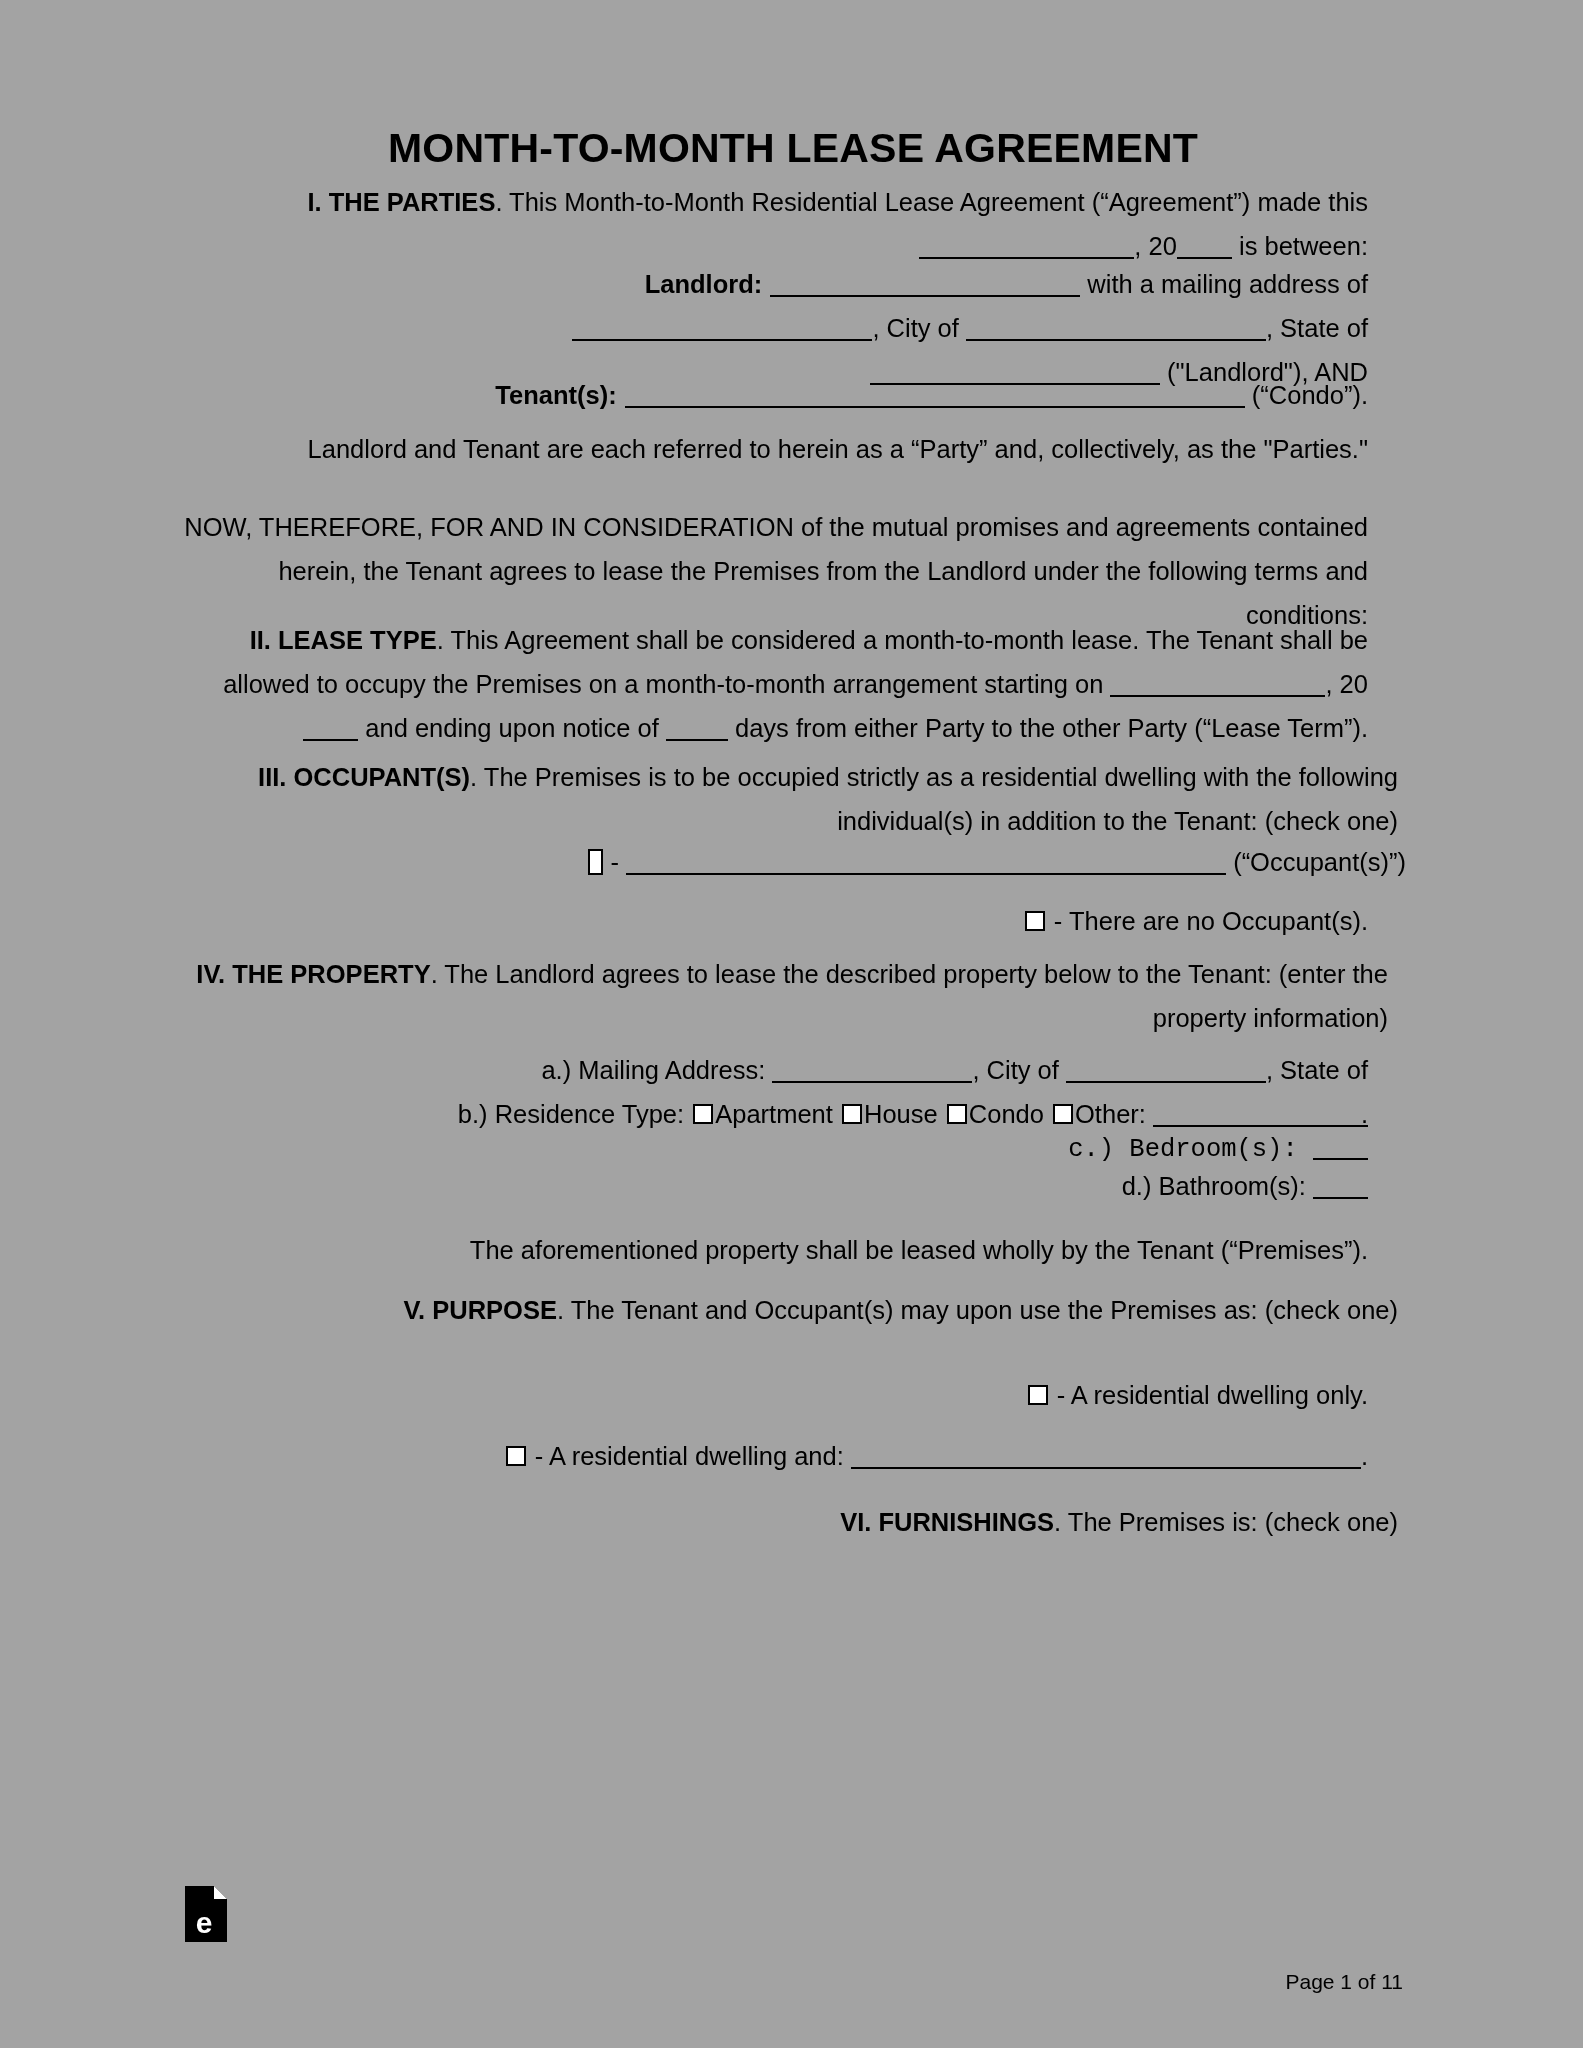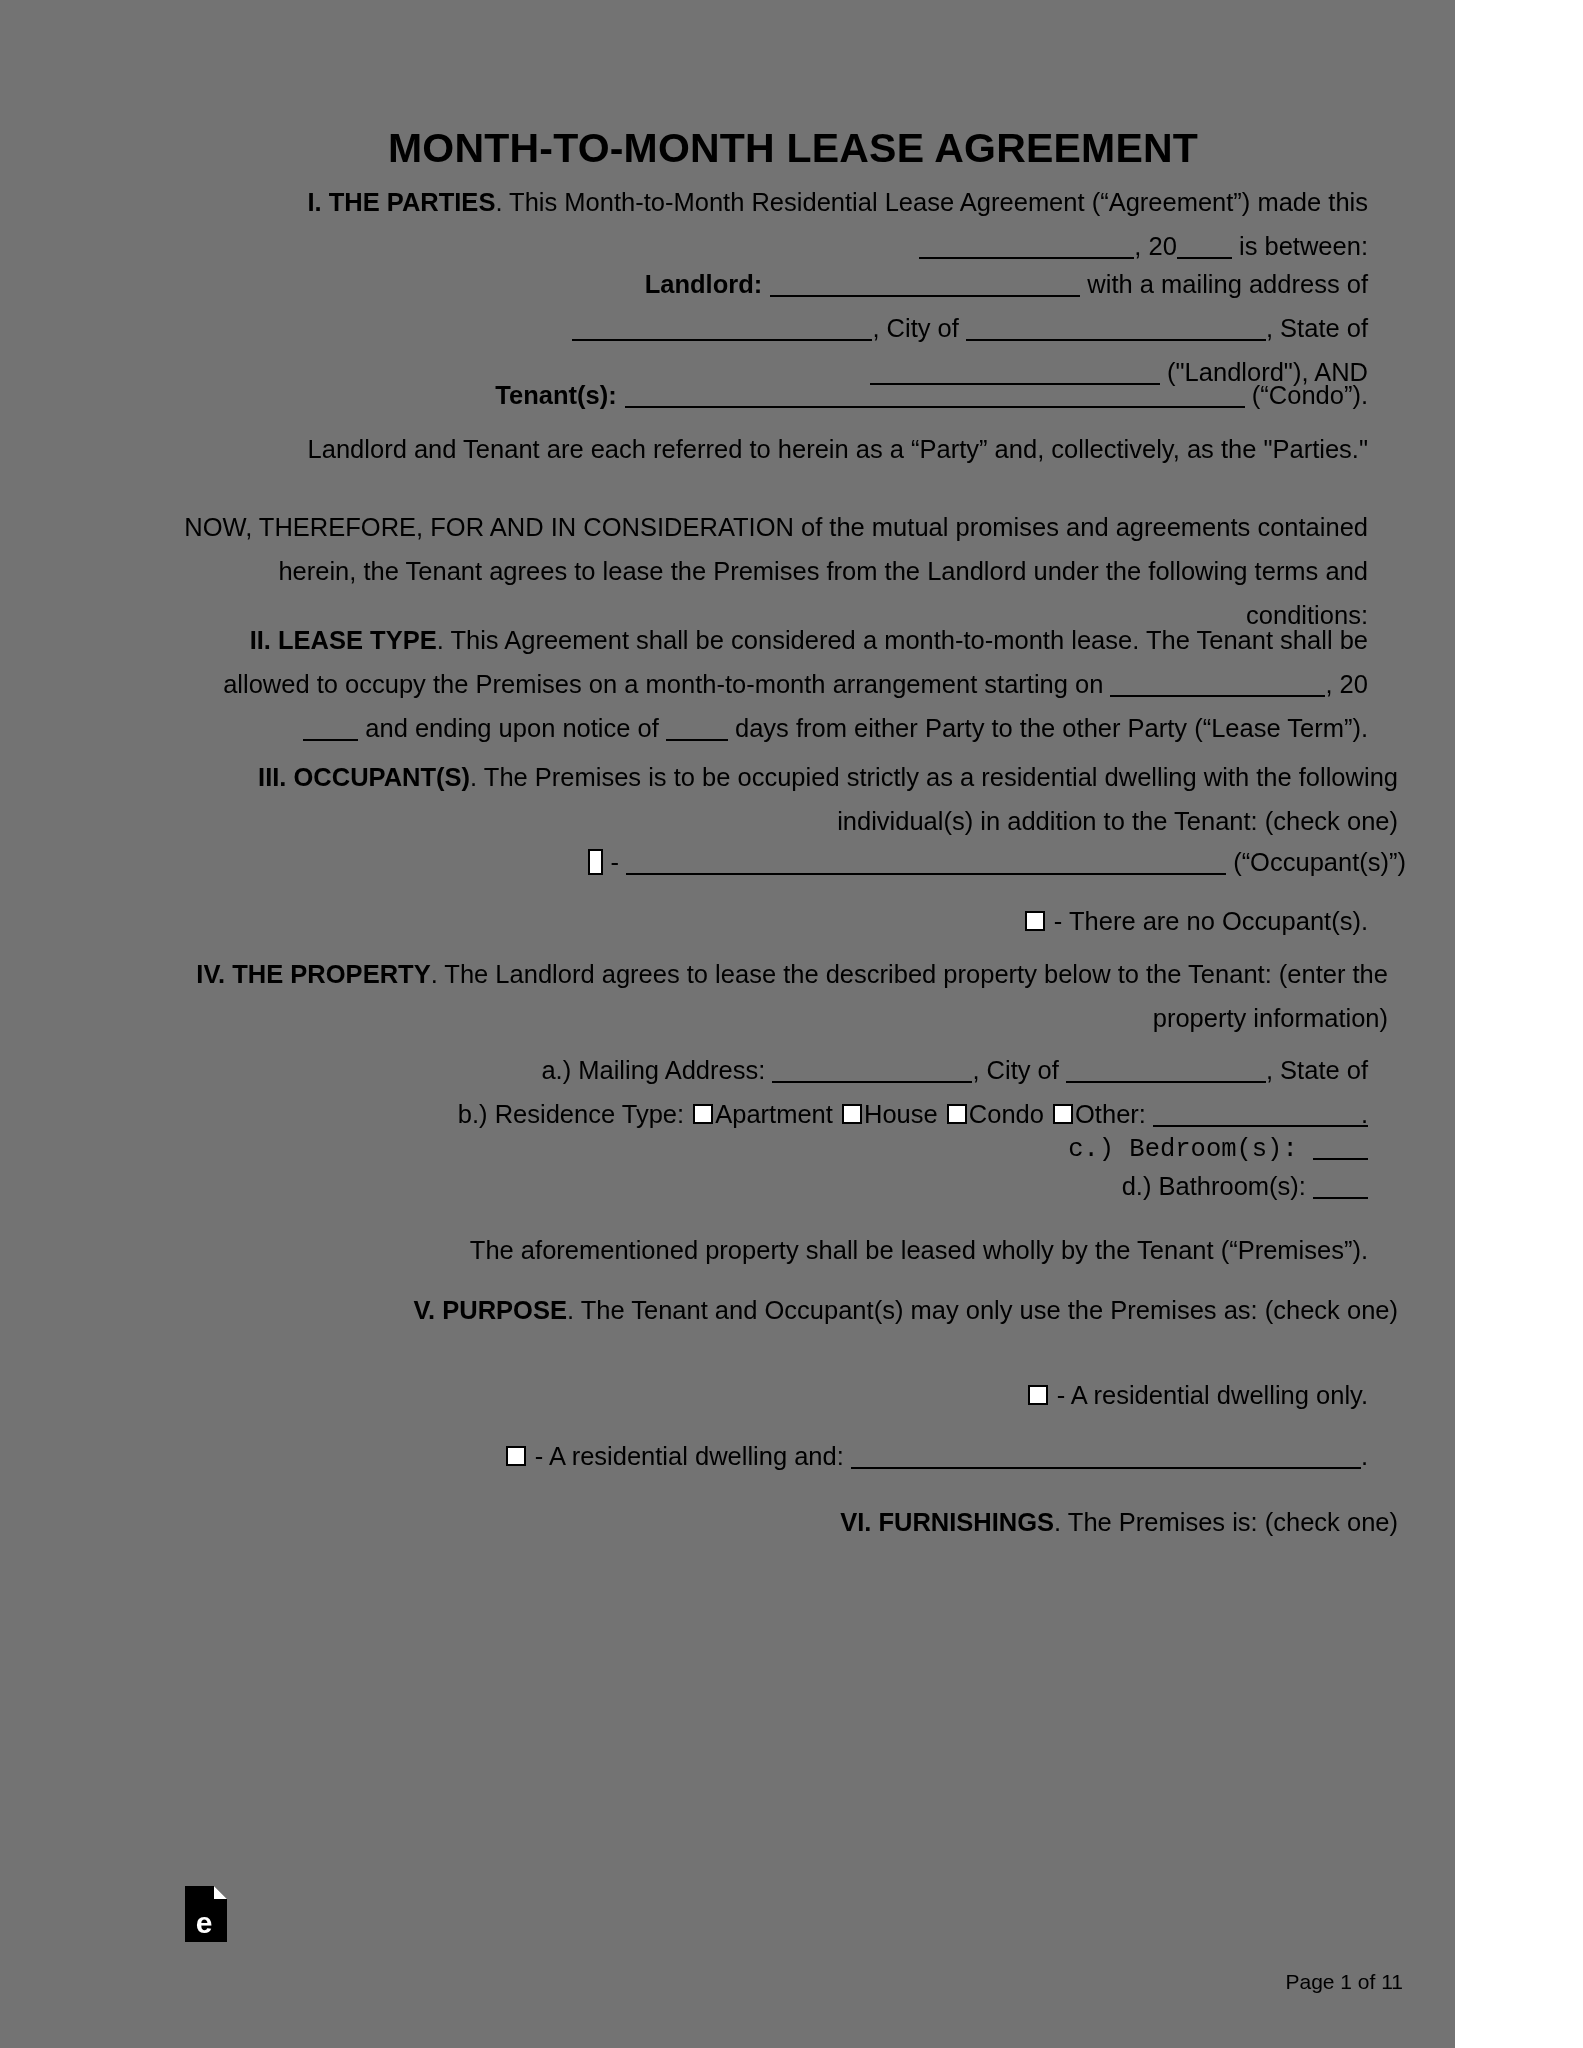--- a/index.html
+++ b/index.html
@@ -6,23 +6,23 @@
     margin: 0;
     padding: 0;
     background: #ffffff;
   }
   body {
     font-family: "Liberation Sans Narrow", "Liberation Sans", sans-serif;
     color: #000000;
   }
   .page {
     position: relative;
-    width: 1455px;
+    width: 1583px;
     height: 2048px;
-    background: #737373;
+    background: #a3a3a3;
     box-sizing: border-box;
     overflow: hidden;
   }
   .sheet {
     position: absolute;
     left: 183px;
     top: 0;
     width: 1220px;
     height: 2048px;
   }
@@ -182,21 +182,21 @@
       <span>c.)  Bedroom(s): </span><span class="u u-w55"></span>
     </div>
 
     <div class="body-text indent2" style="top:1164px;">
       <span>d.)  Bathroom(s): </span><span class="u u-w55"></span>
     </div>
 
     <div class="body-text col" style="top:1228px;">The aforementioned property shall be leased wholly by the Tenant (“Premises”).</div>
 
     <div class="body-text" style="top:1288px; left:0; width:1215px;">
-      <span class="bold">V. PURPOSE</span><span>. The Tenant and Occupant(s) may only use the Premises as: (check one)</span>
+      <span class="bold">V. PURPOSE</span><span>. The Tenant and Occupant(s) may upon use the Premises as: (check one)</span>
     </div>
 
     <div class="body-text indent" style="top:1373px;">
       <span class="cb-sq"></span>
       <span>- A residential dwelling only.</span>
     </div>
 
     <div class="body-text indent" style="top:1434px;">
       <span class="cb-sq"></span>
       <span>- A residential dwelling and: </span><span class="u u-w510"></span><span>.</span>

